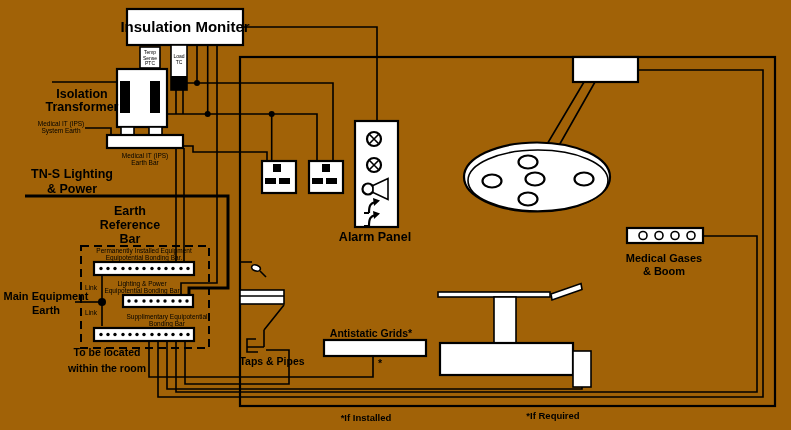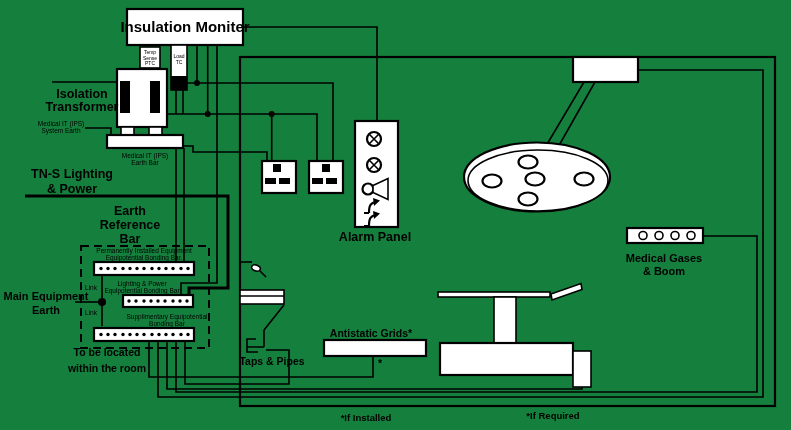--- a/index.html
+++ b/index.html
@@ -1,16 +1,16 @@
 <!DOCTYPE html>
 <html><head>
 <meta charset="utf-8">
 <style>
   html,body{margin:0;padding:0;background:#fff;}
-  .stage{width:791px;height:430px;position:relative;background:#15803d;overflow:hidden;}
+  .stage{width:791px;height:430px;position:relative;background:#a16207;overflow:hidden;}
   svg{display:block;}
   text{font-family:"Liberation Sans","DejaVu Sans",sans-serif;fill:#000;}
   .t-title{font-size:15px;font-weight:bold;}
   .t-big{font-size:12.5px;font-weight:bold;}
   .t-med{font-size:11px;font-weight:bold;}
   .t-bold10{font-size:10.5px;font-weight:bold;}
   .t-bold9{font-size:9.5px;font-weight:bold;}
   .t-small{font-size:6.5px;}
   .t-tiny{font-size:5px;}
   .ln{stroke:#000;fill:none;stroke-width:1.6;}

